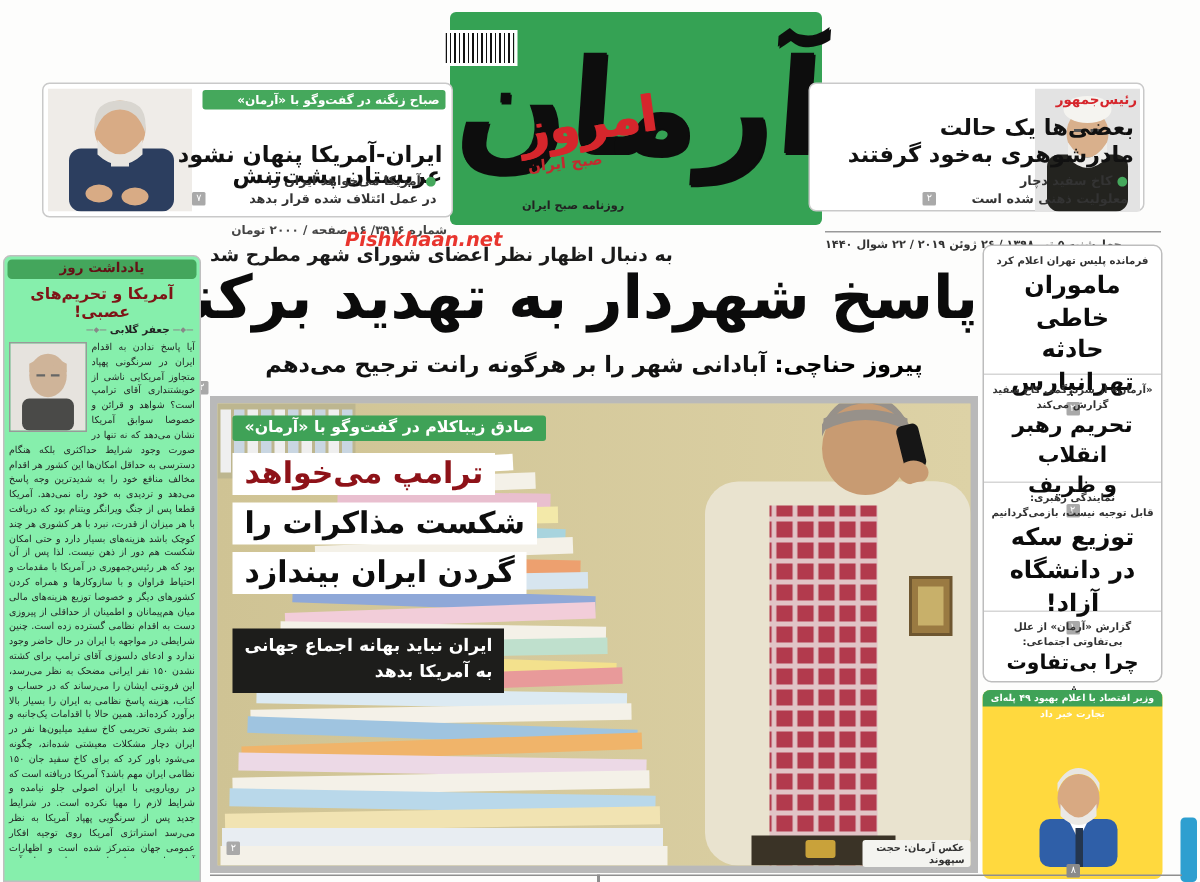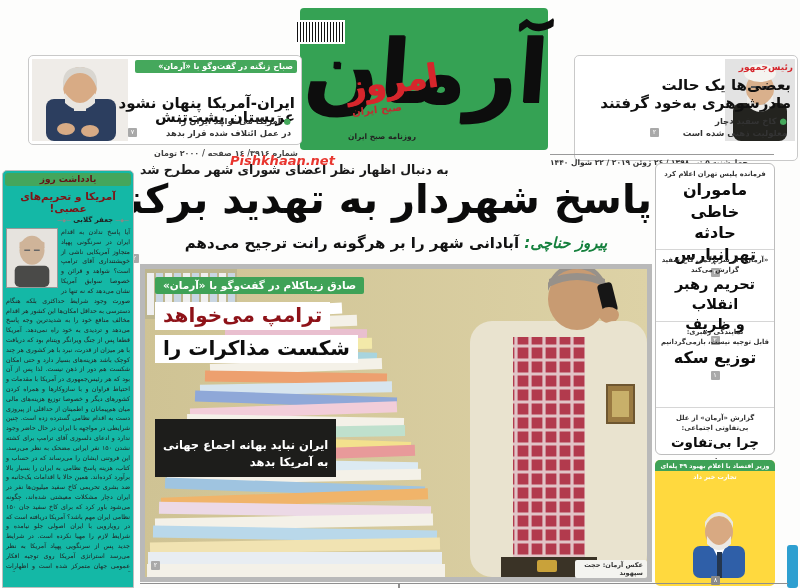--- a/index.html
+++ b/index.html
@@ -13,21 +13,21 @@
                 font-size:88px; font-weight:bold; color:#0d0d0d; transform:skewX(-4deg); text-shadow:1px 1px 0 #0d0d0d; }
   .logo-sub { position:absolute; left:346px; top:62px; color:#d6262c; font-size:33px; font-weight:bold; transform:rotate(-8deg); text-shadow:1px 0 0 #d6262c; }
   .logo-script { position:absolute; left:352px; top:104px; color:#c32a2f; font-size:10px; font-weight:bold; transform:rotate(-6deg); }
   .logo-tagline { position:absolute; left:348px; top:132px; color:#222; font-size:7.5px; font-weight:bold; }
   .barcode { position:absolute; left:295px; top:20px; width:50px; height:24px; background:
      repeating-linear-gradient(90deg,#111 0 1px,#fff 1px 3px); border:2px solid #fff; }
 
   
   .tstory { position:absolute; border:1px solid #c9c9c9; border-radius:5px; background:#fff;padding-left:46px; }
   .tstory.left { left:28px; top:55px; width:274px; height:90px; }
-  .tstory.right { left:574px; top:55px; width:224px; height:106px; }
+  .tstory.right { left:539px; top:55px; width:224px; height:86px; }
   .ts-photo { position:absolute; }
   .tstory.left .ts-photo { right:173px; left:4px; top:3px; bottom:3px; }
   .tstory.right .ts-photo { left:150px; right:2px; top:3px; bottom:3px; }
   .tstory.left .ts-photo { left:4px; width:96px; top:3px; height:82px; }
   .tstory.right .ts-photo { left:150px; width:70px; top:3px; height:82px; }
   .ts-kicker-green { position:absolute; right:4px; top:4px; left:106px; height:13px; background:#45a85c; color:#fff;
                      font-size:8px; font-weight:bold; line-height:13px; padding:0 4px; border-radius:2px; }
   .ts-kicker-red { position:absolute; right:4px; top:6px; color:#d6262c; font-size:9px; font-weight:bold; }
   .ts-h { position:absolute; right:6px; font-size:15px; font-weight:bold; color:#111; letter-spacing:-0.5px; }
   .ts-sub { position:absolute; right:10px; font-size:8.5px; font-weight:bold; color:#333; }
@@ -37,42 +37,42 @@
   .issue-line { position:absolute; left:28px; top:149px; width:274px; font-size:8px; color:#444; font-weight:bold; text-align:right; padding-right:4px; }
   .date-line { position:absolute; left:550px; top:154px; width:224px; font-size:7.5px; color:#333; font-weight:bold;
                text-align:left; border-top:1px solid #999; padding-top:3px; }
 
   
   .lead-kicker { position:absolute; left:140px; top:162px; width:512px; text-align:left; font-size:12.5px; font-weight:bold; color:#1a1a1a; }
   .watermark { position:absolute; left:230px; top:153px; color:#e8352e; font-size:13px; font-weight:bold; font-style:italic; z-index:5; }
   .lead-headline { position:absolute; left:140px; top:176px; width:512px; text-align:center; font-size:40px; font-weight:bold;
                    color:#0b0b0b; letter-spacing:-1px; white-space:nowrap; }
   .lead-sub { position:absolute; left:140px; top:234px; width:512px; text-align:center; font-size:15px; font-weight:bold; color:#111; }
-  .lead-sub .speaker { color:#15803d;font-style:italic; }
+  .lead-sub .speaker { color:#000000; }
   .lead-ref { left:130px; top:254px; }
 
   
-  .note-col { position:absolute; left:2px; top:170px; width:132px; height:418px; border:1px solid #bfbfbf; border-radius:5px 5px 0 0; background:#14b8a6; padding:2px; }
+  .note-col { position:absolute; left:2px; top:170px; width:132px; height:418px; border:1px solid #bfbfbf; border-radius:5px 5px 0 0; background:#86efac; padding:2px; }
   .note-head { height:13px; background:#44a65c; border-radius:3px; color:#641116; font-size:9px; font-weight:bold; text-align:center; line-height:13px; letter-spacing:2px; }
   .note-title { margin-top:4px; text-align:center; font-size:10.5px; font-weight:bold; color:#7e1416; }
   .note-author { text-align:right; font-size:7px; font-weight:bold; color:#222; margin:2px 0 3px; }
   .note-author::before, .note-author::after { content:"—◆—"; color:#888; font-size:5px; vertical-align:middle; margin:0 2px; }
   .note-body { font-size:6.3px; line-height:1.56; text-align:justify; color:#222; padding:0 1px; overflow:hidden; height:345px; }
   .note-photo { float:left; width:52px; height:60px; margin:1px 3px 2px 0; border:1px solid #999; display:block; }
 
   
   .photo-frame { position:absolute; left:140px; top:264px; width:512px; height:318px; border:5px solid #b9b9b9; background:#d8cfa4; }
   .photo-frame svg.mainphoto { display:block; width:502px; height:308px; }
   .ov-kicker { position:absolute; left:10px; top:8px; background:#3fa257; color:#fff; font-size:10.5px; font-weight:bold;
                padding:2px 8px 3px; border-radius:2px; }
   .ov-line { position:absolute; left:10px; background:#fff; color:#0d0d0d; font-size:20px; font-weight:bold;
              padding:1px 8px 3px; letter-spacing:-0.5px; white-space:nowrap; }
   .ov-line.first { color:#8e1218; }
   .ov-sub { position:absolute; left:10px; top:150px; background:#1d1d1b; color:#fff; font-size:11.5px; font-weight:bold;
-            padding:18px 8px 5px; line-height:1.5; }
+            padding:3px 8px 5px; line-height:1.5; }
   .photo-caption { position:absolute; left:430px; top:291px; background:#f4f4f0; color:#333; font-size:6.5px; font-weight:bold; padding:1px 4px; border-radius:2px; }
   .photo-ref { left:6px; top:292px; }
 
   
   .sidebar { position:absolute; left:655px; top:163px; width:120px; height:292px; border:1px solid #bdbdbd; border-radius:6px; background:#fff; }
   .sb-item { position:relative; text-align:center; padding:5px 3px 3px; border-bottom:1px solid #d6d6d6; }
   .sb-item:last-child { border-bottom:none; }
   .sb-kicker { font-size:6.8px; font-weight:bold; color:#333; line-height:1.5; }
   .sb-h { font-size:16px; font-weight:bold; color:#0c0c0c; line-height:1.35; letter-spacing:-0.5px; }
   .sb-h.small { font-size:14.5px; }
@@ -232,20 +232,21 @@
         <rect x="10" y="247" width="278" height="12" fill="#f4f1e8" transform="rotate(-1 149 253)"></rect>
         <rect x="8" y="259" width="284" height="12" fill="#b9d8ea" transform="rotate(1 150 265)"></rect>
         <rect x="5" y="271" width="290" height="12" fill="#f1e3b2" transform="rotate(-1 150 277)"></rect>
         <rect x="3" y="283" width="294" height="12" fill="#e8edf2"></rect>
         <rect x="2" y="295" width="298" height="13" fill="#f4f1e8"></rect>
       </g>
     </svg>
     <div class="ov-kicker">صادق زیباکلام در گفت‌وگو با «آرمان»</div>
     <div class="ov-line first" style="top:33px;">ترامپ می‌خواهد</div>
     <div class="ov-line" style="top:66px;">شکست مذاکرات را</div>
+    <div class="ov-line" style="top:99px;">گردن ایران بیندازد</div>
     <div class="ov-sub">
       <span>ایران نباید بهانه اجماع جهانی</span><br><span>به آمریکا بدهد</span>
     </div>
     <div class="photo-caption">عکس آرمان: حجت سپهوند</div>
     <div class="ref-badge photo-ref" style="position:absolute;">۲</div>
   </div>
 
   <div class="sidebar">
     <div class="sb-item" style="height:86px;">
       <div class="sb-kicker">فرمانده پلیس تهران اعلام کرد</div>
@@ -256,20 +257,21 @@
     <div class="sb-item" style="height:72px;">
       <div class="sb-kicker">«آرمان» از سردرگمی کاخ سفید گزارش می‌کند</div>
       <div class="sb-h small">تحریم رهبر انقلاب</div>
       <div class="sb-h small">و ظریف</div>
       <div class="sb-ref">۲</div>
     </div>
     <div class="sb-item" style="height:86px;">
       <div class="sb-kicker">نمایندگی رهبری:</div>
       <div class="sb-kicker">قابل توجیه نیست، بازمی‌گردانیم</div>
       <div class="sb-h">توزیع سکه</div>
+      <div class="sb-h">در دانشگاه آزاد!</div>
       <div class="sb-ref">۱</div>
     </div>
     <div class="sb-item" style="height:44px;">
       <div class="sb-kicker">گزارش «آرمان» از علل بی‌تفاوتی اجتماعی:</div>
       <div class="sb-h" style="font-size:13.5px;">چرا بی‌تفاوت می‌شویم</div>
       <div class="sb-ref">۷</div>
     </div>
   </div>
 
   <div class="highlight">

